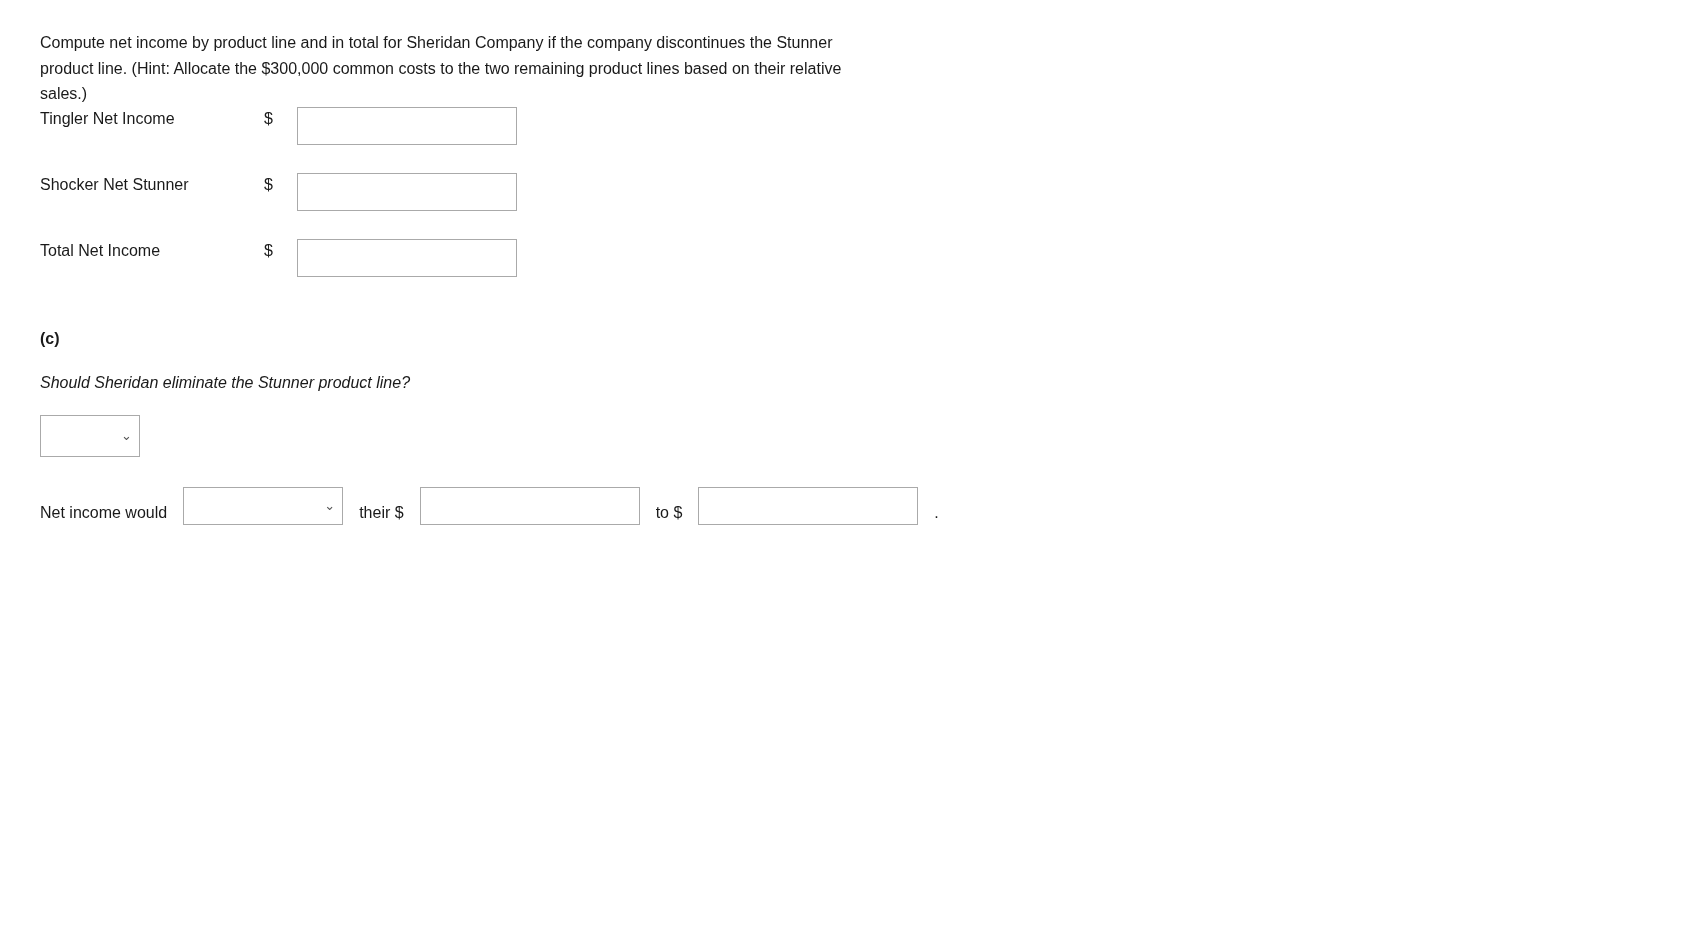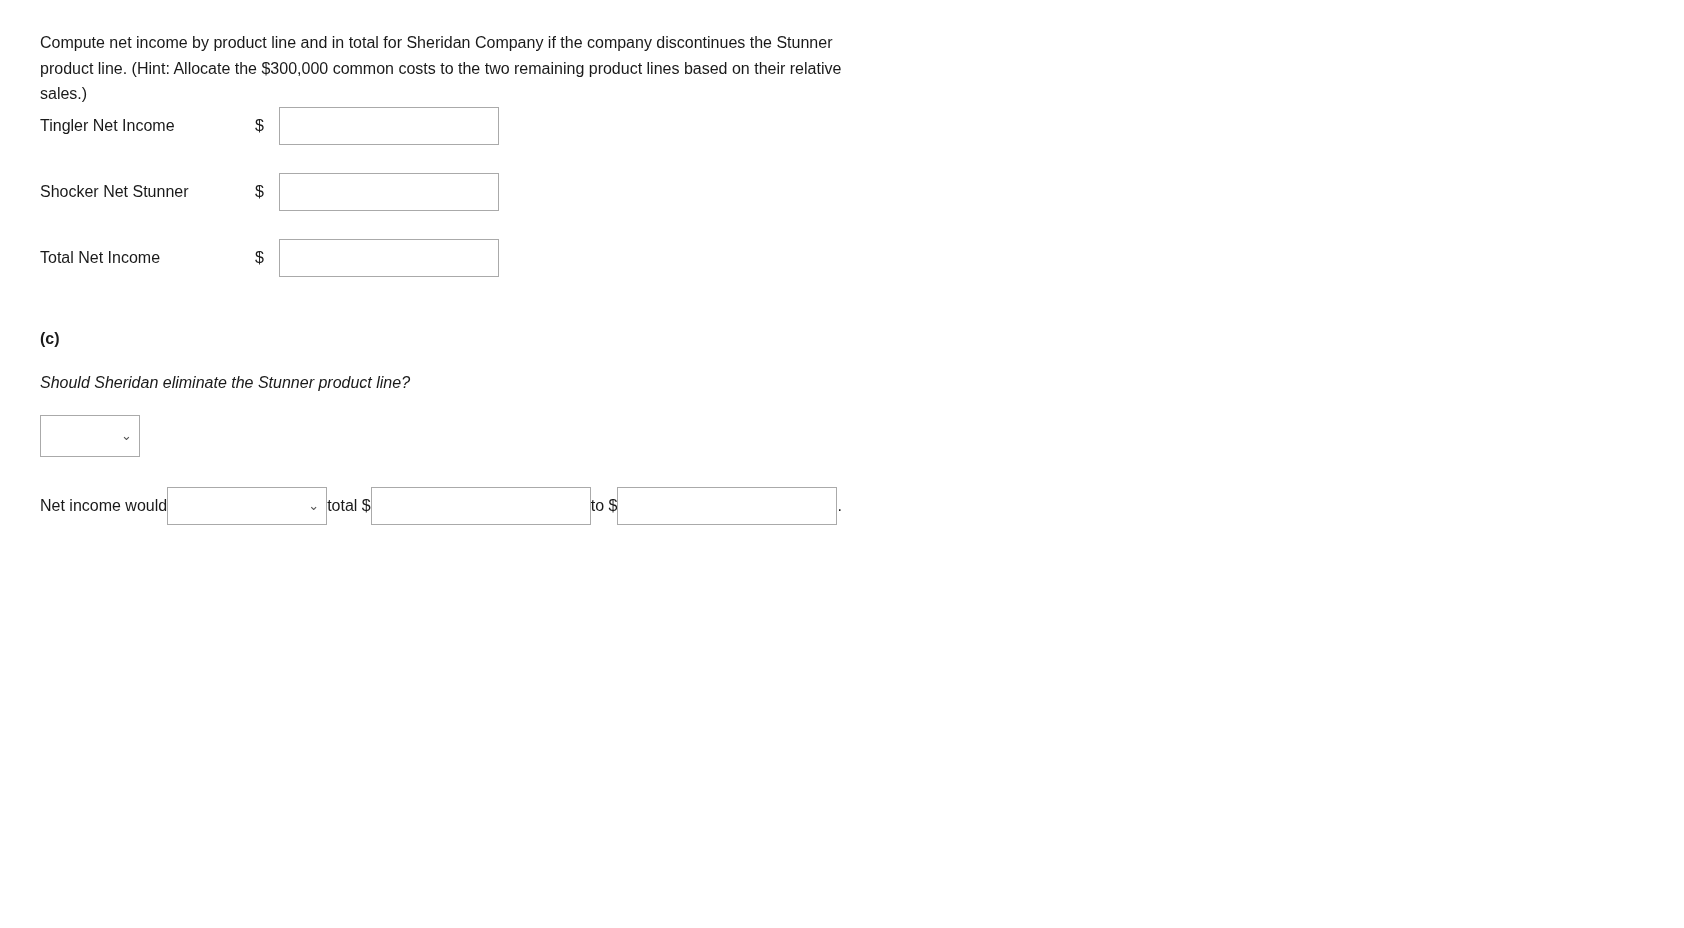--- a/index.html
+++ b/index.html
@@ -25,22 +25,22 @@
 
     .income-form {
       display: flex;
       flex-direction: column;
       gap: 28px;
       margin-bottom: 50px;
     }
 
     .income-row {
       display: flex;
-      align-items: center;
-      gap: 15px;
+      align-items: flex-start;
+      gap: 24px;
     }
 
     .income-label {
       font-size: 16px;
       width: 200px;
       flex-shrink: 0;
     }
 
     .currency-symbol {
       font-size: 16px;
@@ -97,22 +97,22 @@
       color: #555;
     }
 
     .why-text {
       font-size: 16px;
       margin-bottom: 20px;
     }
 
     .net-income-row {
       display: flex;
-      align-items: center;
-      gap: 0;
+      align-items: flex-end;
+      gap: 16px;
       flex-wrap: wrap;
     }
 
     .net-income-label {
       font-size: 16px;
       flex-shrink: 0;
     }
 
     .inline-dropdown-wrapper {
       position: relative;
@@ -211,21 +211,21 @@
     <div class="inline-dropdown-wrapper">
       <select class="inline-dropdown">
         <option value=""></option>
         <option value="increase">increase</option>
         <option value="decrease">decrease</option>
         <option value="stay the same">stay the same</option>
       </select>
       <span class="inline-arrow">⌄</span>
     </div>
 
-    <span class="from-label">total $</span>
+    <span class="from-label">their $</span>
 
     <input class="value-input" type="text" value="" style="">
 
     <span class="from-label">to $</span>
 
     <input class="value-input" type="text" value="" style="">
 
     <span class="period-dot">.</span>
   </div>
 </div>

